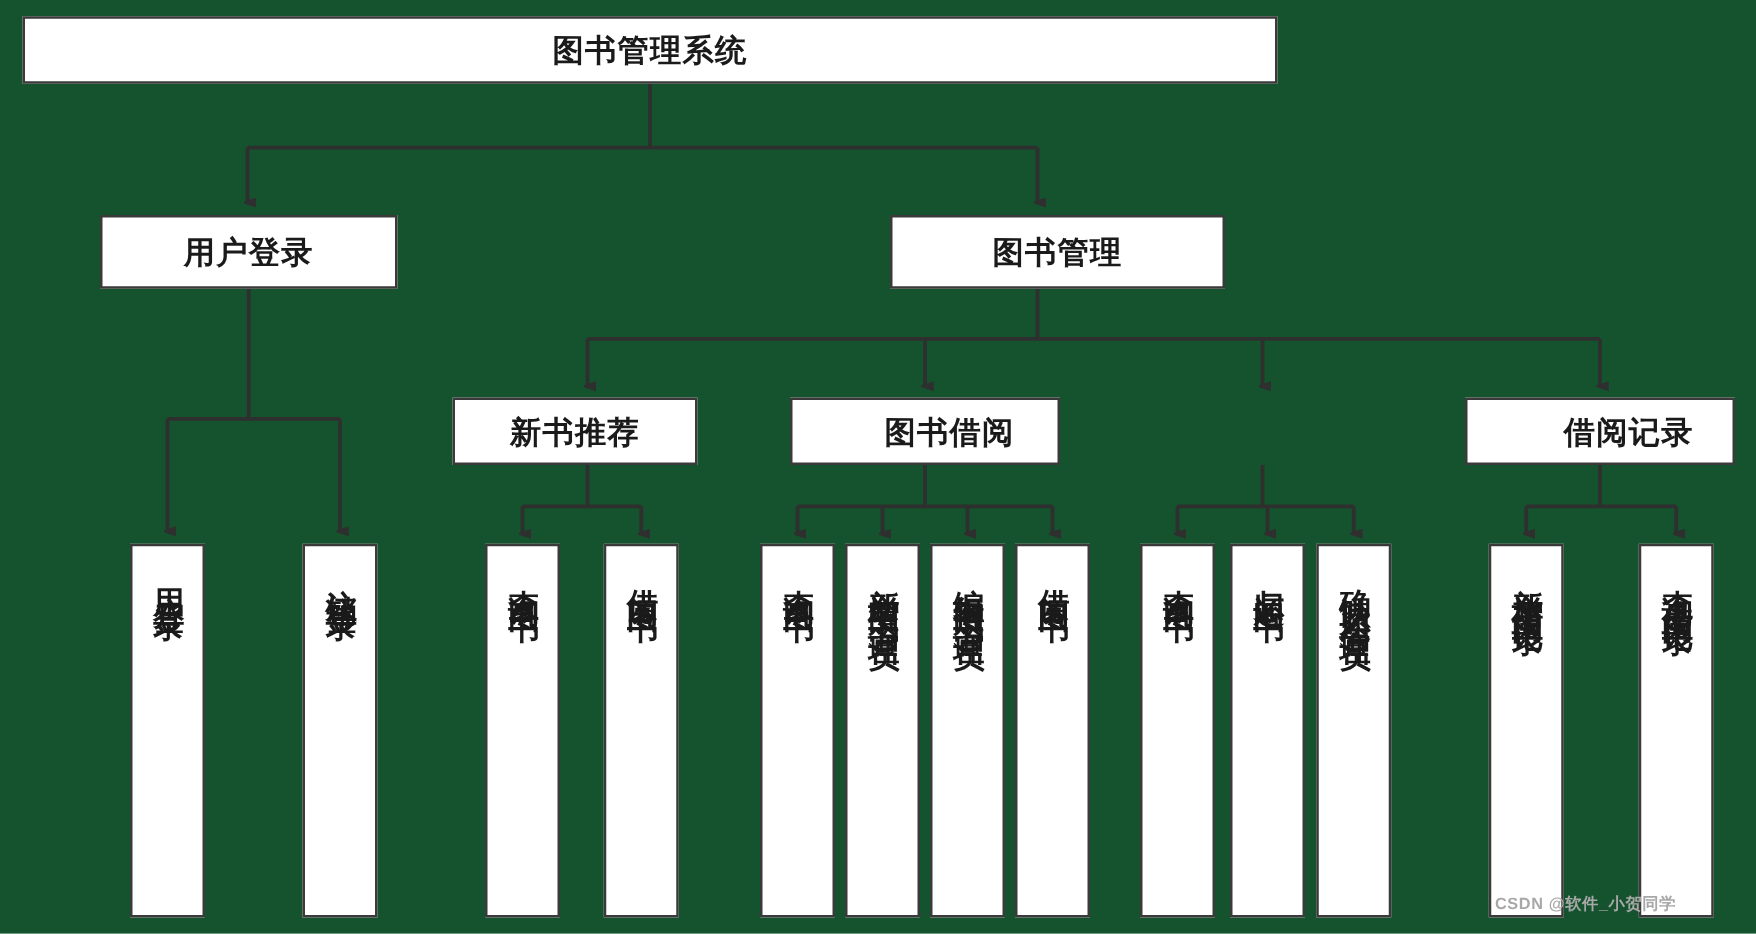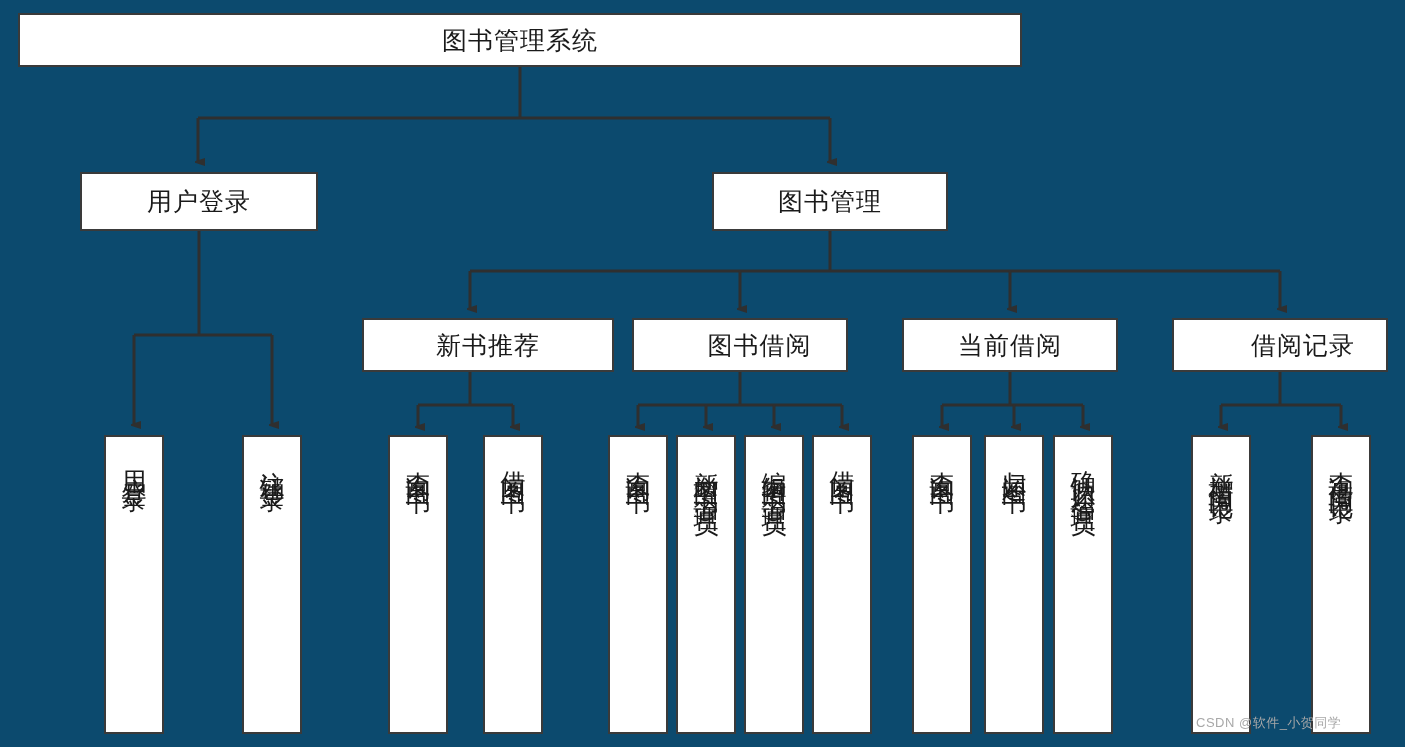--- a/index.html
+++ b/index.html
@@ -7,22 +7,23 @@
     padding: 0;
     background: #ffffff;
   }
   body {
     font-family: "Liberation Sans", "DejaVu Sans", sans-serif;
   }
   #canvas {
     position: relative;
     width: 1405px;
     height: 747px;
-    background: #0c4a6e;
+    background: #14532d;
     overflow: hidden;
+    font-weight: bold;
   }
   svg.edges {
     position: absolute;
     left: 0;
     top: 0;
     width: 1405px;
     height: 747px;
     pointer-events: none;
   }
   .node {
@@ -114,32 +115,29 @@
     </g>
   </svg>
 
   <div class="node horiz" style="left:18px; top:13px; width:1004px; height:54px;">
     <span>图书管理系统</span>
   </div>
 
   <div class="node horiz" style="left:80px; top:172px; width:238px; height:59px;">
     <span>用户登录</span>
   </div>
-  <div class="node horiz" style="left:712px; top:172px; width:236px; height:59px;align-items:center;">
+  <div class="node horiz" style="left:712px; top:172px; width:268px; height:59px;align-items:center;">
     <span>图书管理</span>
   </div>
 
-  <div class="node horiz" style="left:362px; top:318px; width:252px; height:54px;">
+  <div class="node horiz" style="left:362px; top:318px; width:196px; height:54px;">
     <span>新书推荐</span>
   </div>
   <div class="node horiz" style="left:632px; top:318px; width:216px; height:54px;padding-left:39px;">
     <span>图书借阅</span>
-  </div>
-  <div class="node horiz" style="left:902px; top:318px; width:216px; height:54px;">
-    <span>当前借阅</span>
   </div>
   <div class="node horiz" style="left:1172px; top:318px; width:216px; height:54px;padding-left:46px;">
     <span>借阅记录</span>
   </div>
 
   <div class="node vert" style="left:104px; top:435px; width:60px; height:299px;">
     <span class="vlabel">用户登录</span>
   </div>
   <div class="node vert" style="left:242px; top:435px; width:60px; height:299px;">
     <span class="vlabel">注销登录</span>

